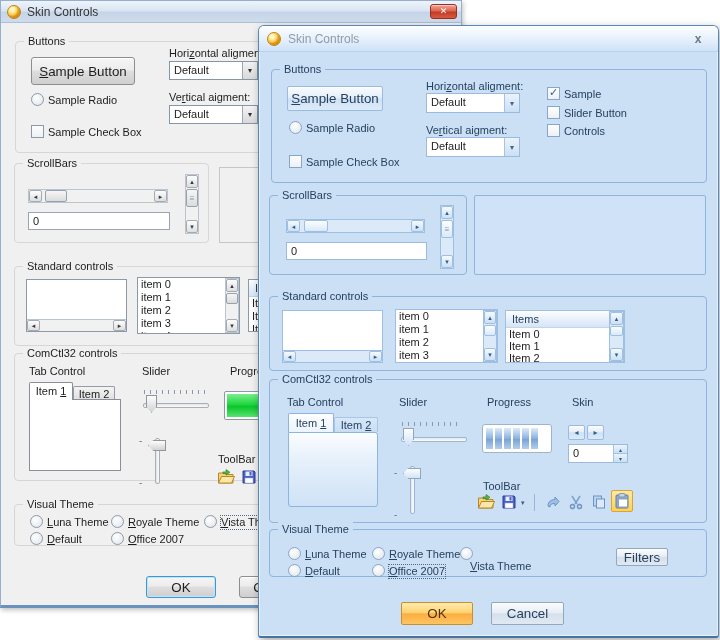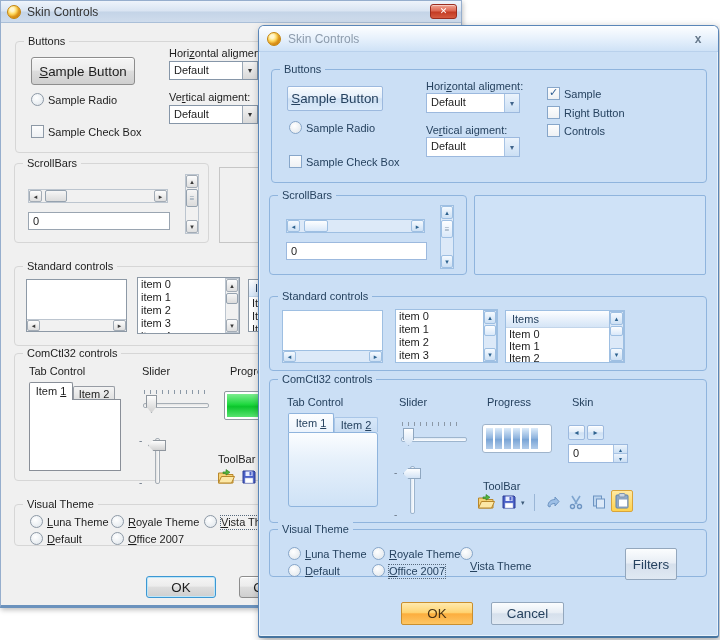--- a/index.html
+++ b/index.html
@@ -304,21 +304,21 @@
       <span class="lbl lbl-f" style="left:154px;top:54px;">Ve<u>r</u>tical aigment:</span>
       <div class="combo combo-f" style="left:154px;top:67px;width:94px;height:20px;">
         <span class="v">Default</span>
         <span class="ab">▾</span>
       </div>
       <span class="cb cb-f" style="left:275px;top:17px;">
           <span class="mk">✓</span>
         </span>
       <span class="lbl lbl-f" style="left:292px;top:18px;">Sample</span>
       <span class="cb cb-f" style="left:275px;top:36px;"></span>
-      <span class="lbl lbl-f" style="left:292px;top:37px;">Right Button</span>
+      <span class="lbl lbl-f" style="left:292px;top:37px;">Slider Button</span>
       <span class="cb cb-f" style="left:275px;top:54px;"></span>
       <span class="lbl lbl-f" style="left:292px;top:55px;">Controls</span>
     </div>
 
     <div class="grp grp-f" style="left:10px;top:169px;width:198px;height:80px;">
       <span class="lg">ScrollBars</span>
       <div class="sbh sbh-f" style="left:16px;top:23px;width:139px;height:14px;">
         <span class="sb-btn sb-btn-f">◂</span>
         <span class="sb-track">
           <span class="sb-thumb-h thumb-f" style="left:4px;width:24px;"><span class="griph"></span></span>
@@ -460,20 +460,20 @@
       <span class="rb rb-f" style="left:18px;top:17px;"></span>
       <span class="lbl lbl-f" style="left:35px;top:18px;"><u>L</u>una Theme</span>
       <span class="rb rb-f" style="left:102px;top:17px;"></span>
       <span class="lbl lbl-f" style="left:119px;top:18px;"><u>R</u>oyale Theme</span>
       <span class="rb rb-f" style="left:190px;top:17px;"></span>
       <span class="lbl lbl-f" style="left:200px;top:18px;margin-top:12px;"><u>V</u>ista Theme</span>
       <span class="rb rb-f" style="left:18px;top:34px;"></span>
       <span class="lbl lbl-f" style="left:35px;top:35px;"><u>D</u>efault</span>
       <span class="rb rb-f" style="left:102px;top:34px;"><span class="dot"></span></span>
       <span class="lbl lbl-f focus" style="left:119px;top:35px;"><u>O</u>ffice 2007</span>
-      <button class="pbtn btn-c" style="left:355px;top:18px;width:52px;height:32px;">Filters</button>
+      <button class="pbtn btn-c" style="left:346px;top:18px;width:52px;height:18px;">Filters</button>
     </div>
 
     <button class="pbtn btn-o" style="left:142px;top:576px;width:72px;height:23px;">OK</button>
     <button class="pbtn btn-c" style="left:232px;top:576px;width:73px;height:23px;">Cancel</button>
   </div>
 
 </div>
 
 </body></html>

